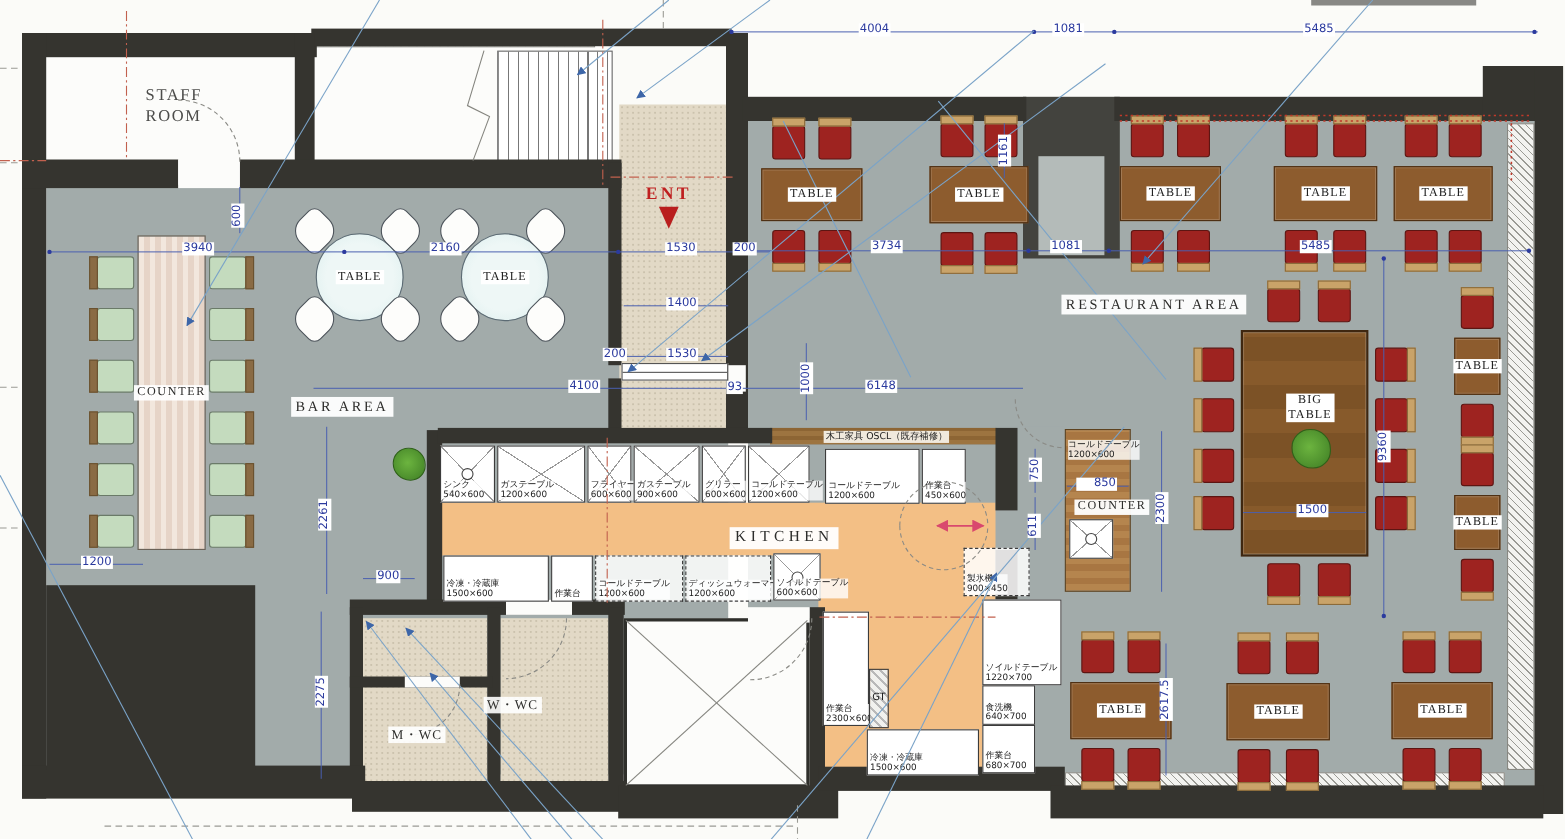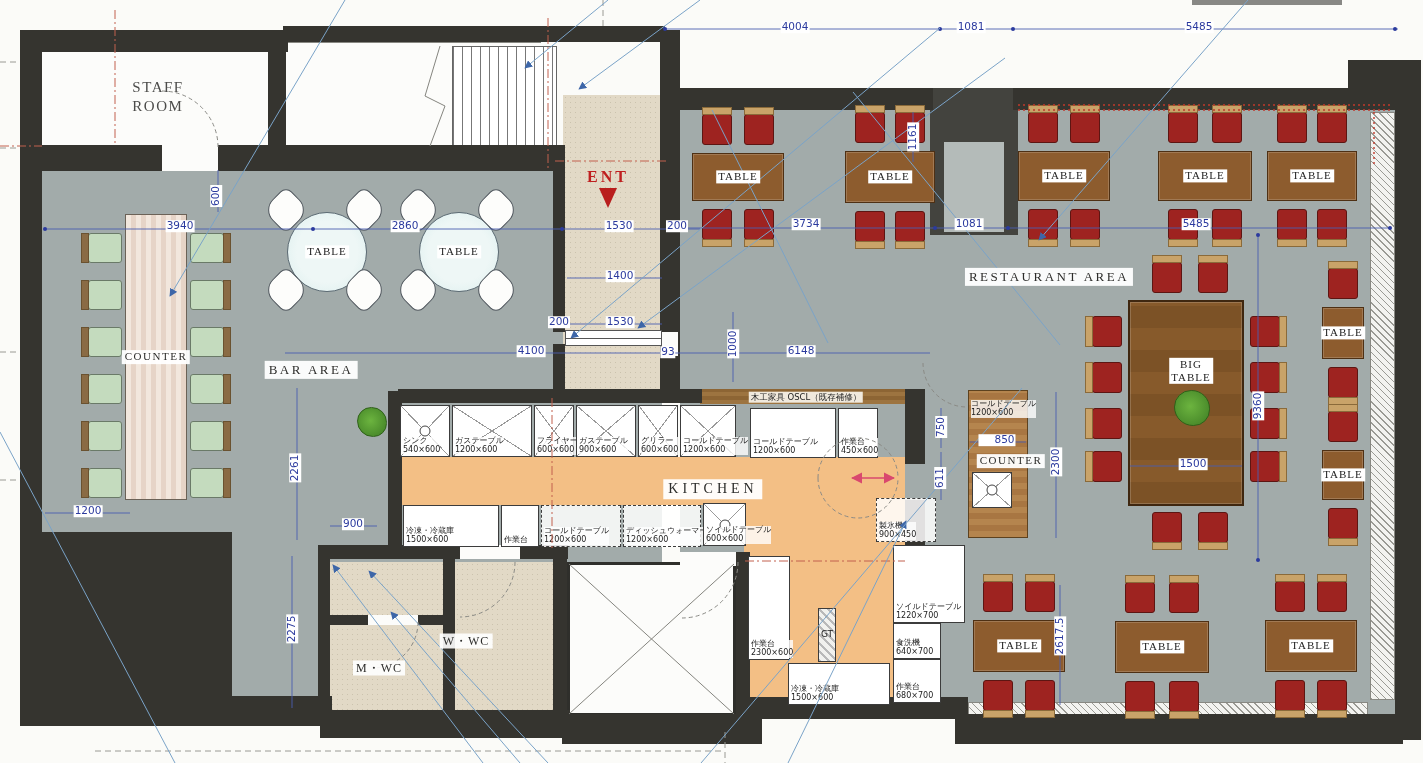--- a/index.html
+++ b/index.html
@@ -35,21 +35,21 @@
   .chair.green::before{background:#8a6b44;border-color:#6a5230;}
   .chair.white{background:#fdfdfb;border:1.5px solid #4e555c;border-radius:8px 15px 8px 15px;transform:rotate(45deg);}
   .chair.white::before{display:none;}
   .plant{position:absolute;border-radius:48% 52% 46% 54%;background:radial-gradient(circle at 45% 45%,#6cb43f,#3e7d24);border:1px solid #2f6119;z-index:16;}
   .eq{position:absolute;background:#fff;border:1px solid #3c3c3c;z-index:15;box-sizing:border-box;}
   .eq.x,.eq.sink{background-image:
      linear-gradient(to top right,transparent calc(50% - 0.5px),#999 calc(50% - 0.5px),#999 calc(50% + 0.5px),transparent calc(50% + 0.5px)),
      linear-gradient(to bottom right,transparent calc(50% - 0.5px),#999 calc(50% - 0.5px),#999 calc(50% + 0.5px),transparent calc(50% + 0.5px));}
   .eq.sink::after{content:'';position:absolute;width:9px;height:9px;border:1px solid #444;border-radius:50%;background:#fff;left:50%;top:50%;transform:translate(-50%,-50%);}
   .eq.dashed{border-style:dashed;background:rgba(255,255,255,.85);}
-  .eq.hatch{background:repeating-linear-gradient(45deg,#b9b9b9 0 2px,#f1f1ee 2px 6px);margin-left:28px;}
+  .eq.hatch{background:repeating-linear-gradient(45deg,#b9b9b9 0 2px,#f1f1ee 2px 6px);}
   .eq.labelonly{background:none;border:none;}
   .eqlbl{position:absolute;left:2px;bottom:1px;font-size:8px;line-height:1.1;color:#1b1b1b;background:rgba(255,255,255,.8);z-index:2;white-space:nowrap;}
   .eqlbl.center{left:50%;top:50%;bottom:auto;transform:translate(-50%,-50%);font-size:9px;background:none;}
   .lbl{position:absolute;transform:translate(-50%,-50%);font-family:"Liberation Serif","DejaVu Serif",serif;
        color:#2d2d2b;z-index:26;white-space:pre-line;text-align:center;line-height:1.25;}
   .lbl-staff{font-size:15px;letter-spacing:1.5px;color:#4c4c4a;text-align:left;}
   .lbl-ent{font-size:16px;font-weight:700;letter-spacing:3px;color:#bf1f1f;}
   .lbl-area{font-size:13px;letter-spacing:2.5px;background:rgba(255,255,255,.95);padding:1px 4px;}
   .lbl-kitchen{font-size:14px;letter-spacing:4px;background:rgba(255,255,255,.95);padding:1px 5px;}
   .lbl-small{font-size:11px;letter-spacing:1.5px;background:rgba(255,255,255,.95);padding:0 3px;}
@@ -467,21 +467,21 @@
     <div class="lbl lbl-kitchen" style="left: 713px; top: 489px;">KITCHEN</div>
     <div class="lbl lbl-small" style="left: 156px; top: 357px;">COUNTER</div>
     <div class="lbl lbl-small" style="left: 1011px; top: 461px;">COUNTER</div>
     <div class="lbl lbl-wc" style="left: 379px; top: 668px;">M・WC</div>
     <div class="lbl lbl-wc" style="left: 466px; top: 641px;">W・WC</div>
     <div class="lbl lbl-jnote" style="left: 806px; top: 397px;">木工家具 OSCL（既存補修）</div>
     <div class="dim" style="left: 795px; top: 27px;">4004</div>
     <div class="dim" style="left: 971px; top: 27px;">1081</div>
     <div class="dim" style="left: 1199px; top: 27px;">5485</div>
     <div class="dim" style="left: 180px; top: 226px;">3940</div>
-    <div class="dim" style="left: 405px; top: 226px;">2860</div>
+    <div class="dim" style="left: 405px; top: 226px;">2160</div>
     <div class="dim v" style="left: 216px; top: 196px;">600</div>
     <div class="dim" style="left: 619px; top: 226px;">1530</div>
     <div class="dim" style="left: 677px; top: 226px;">200</div>
     <div class="dim" style="left: 620px; top: 276px;">1400</div>
     <div class="dim" style="left: 559px; top: 322px;">200</div>
     <div class="dim" style="left: 620px; top: 322px;">1530</div>
     <div class="dim" style="left: 531px; top: 351px;">4100</div>
     <div class="dim" style="left: 668px; top: 352px;">93</div>
     <div class="dim v" style="left: 733px; top: 344px;">1000</div>
     <div class="dim" style="left: 801px; top: 351px;">6148</div>

